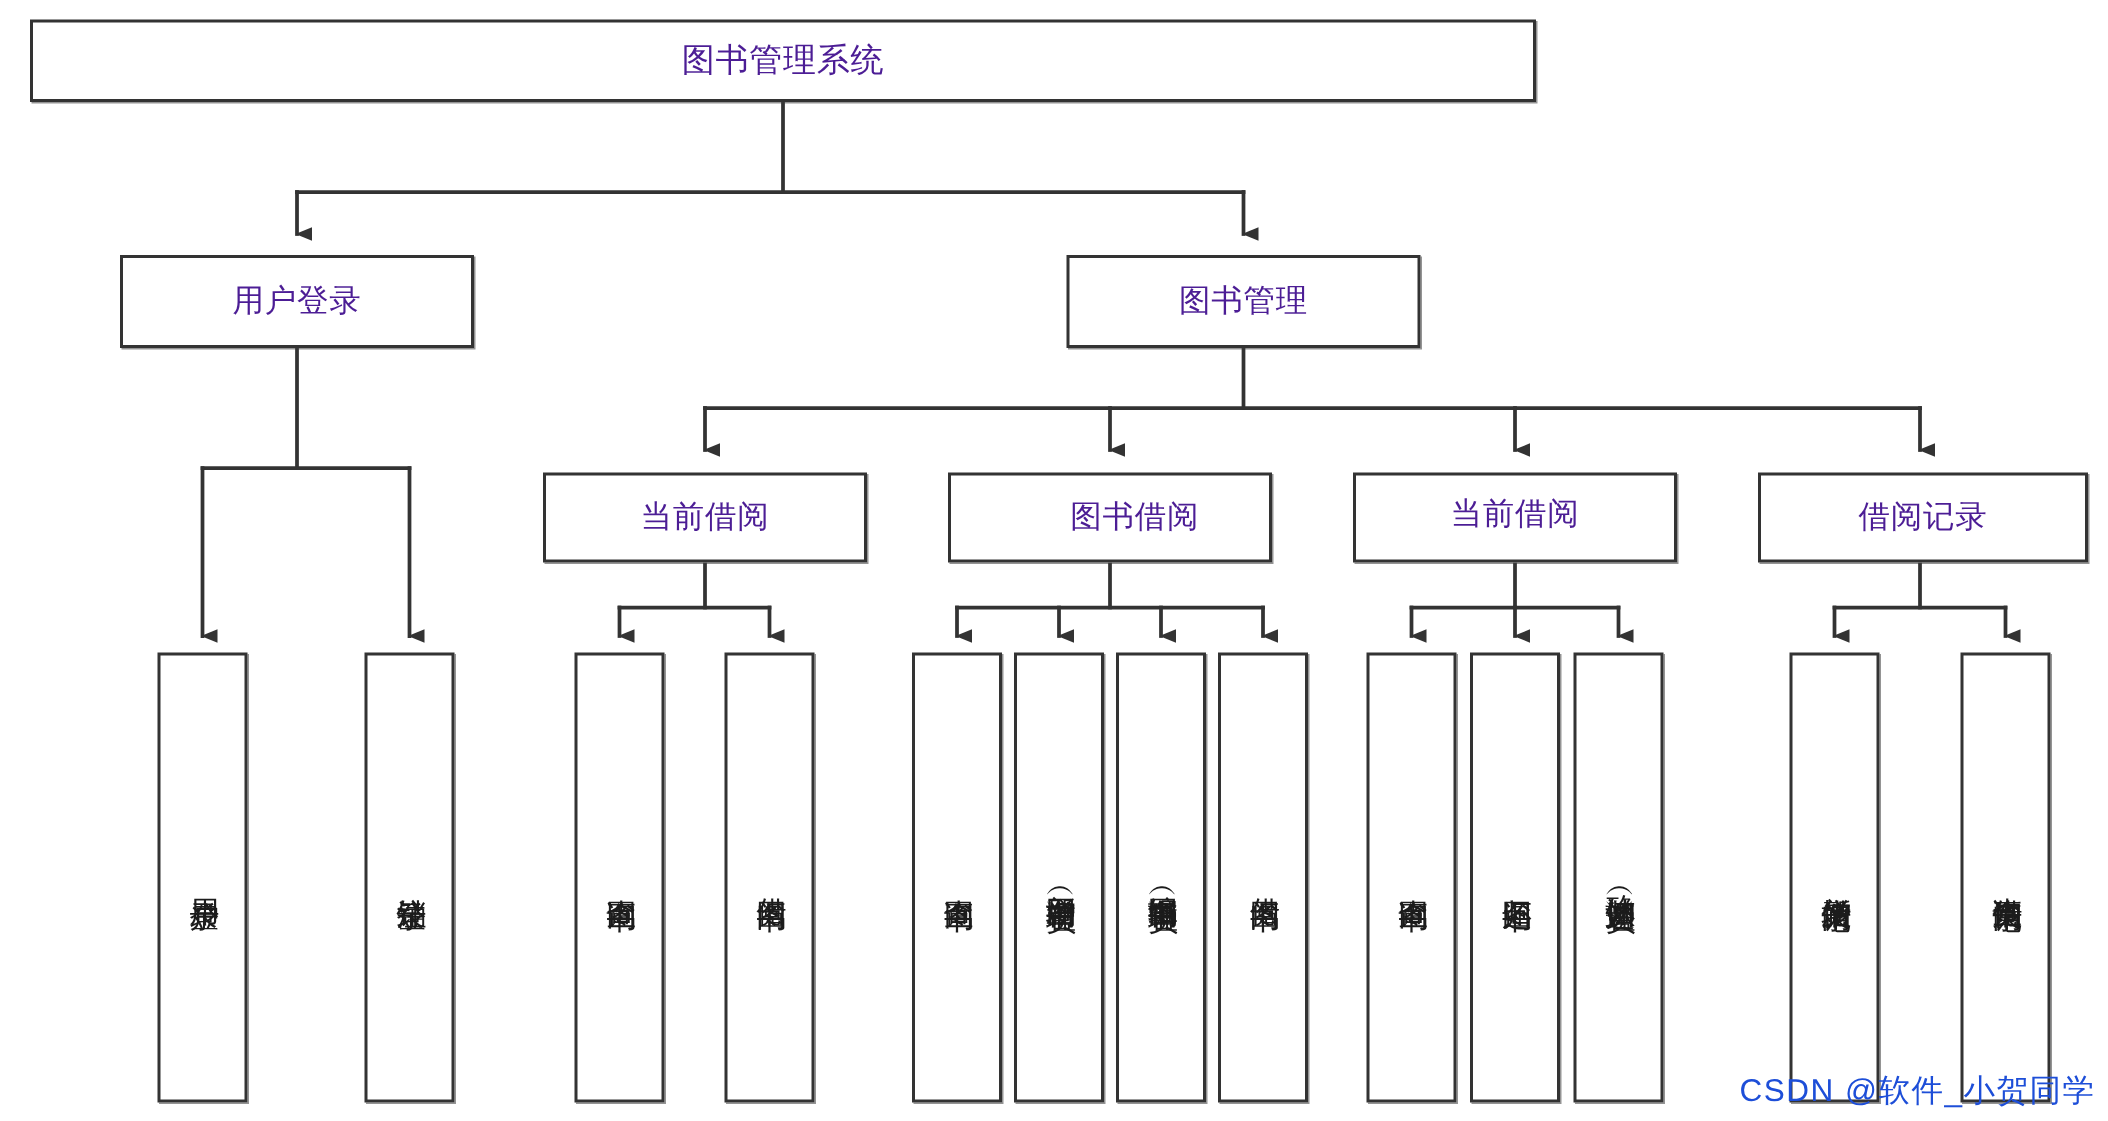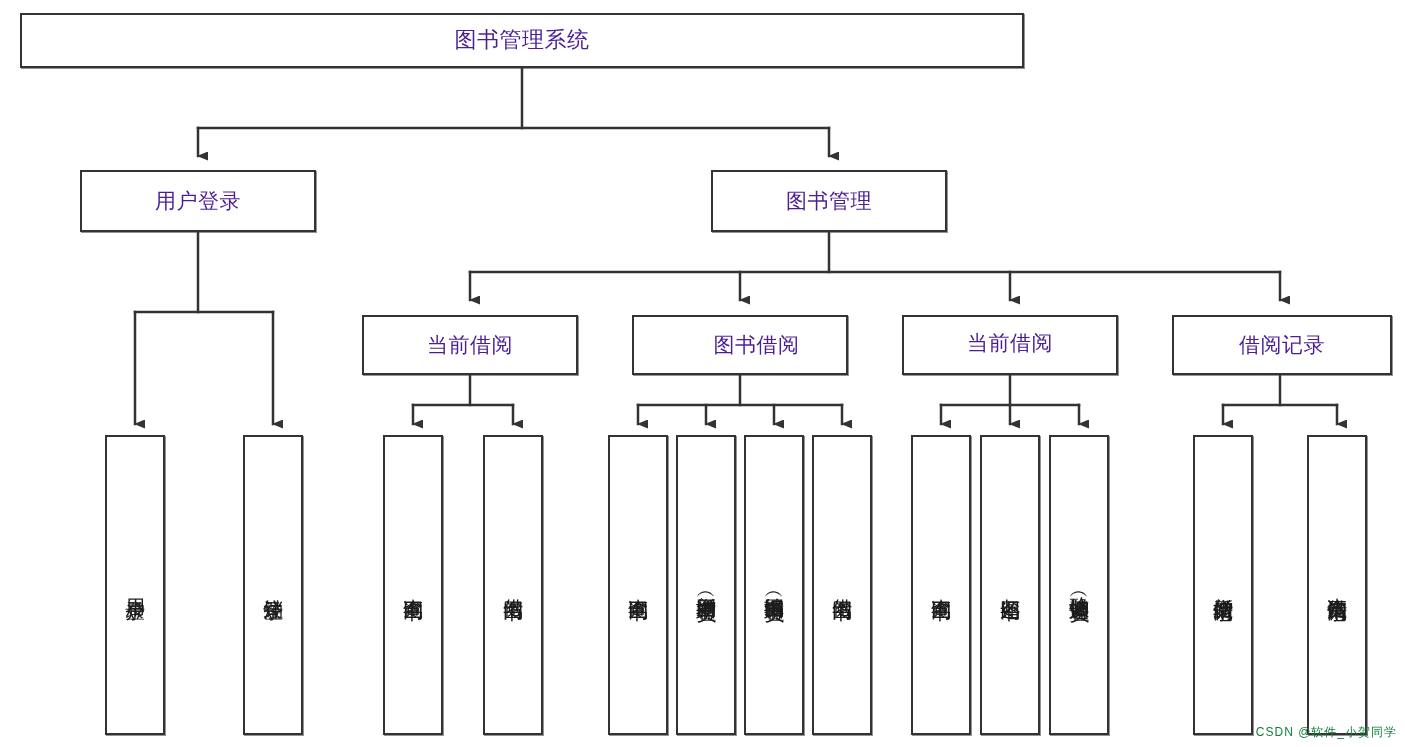--- a/index.html
+++ b/index.html
@@ -54,22 +54,22 @@
     white-space: nowrap;
     text-align: center;
   }
   .root-label {
     font-size: 22px;
   }
   .watermark {
     position: absolute;
     right: 8px;
     bottom: 6px;
-    font-size: 12px;
-    color: #15803d;
+    font-size: 21px;
+    color: #1d4ed8;
     letter-spacing: 1px;
     white-space: nowrap;
     pointer-events: none;
   }
 </style>
 </head>
 <body>
 
 <div id="diagram-root">
 

